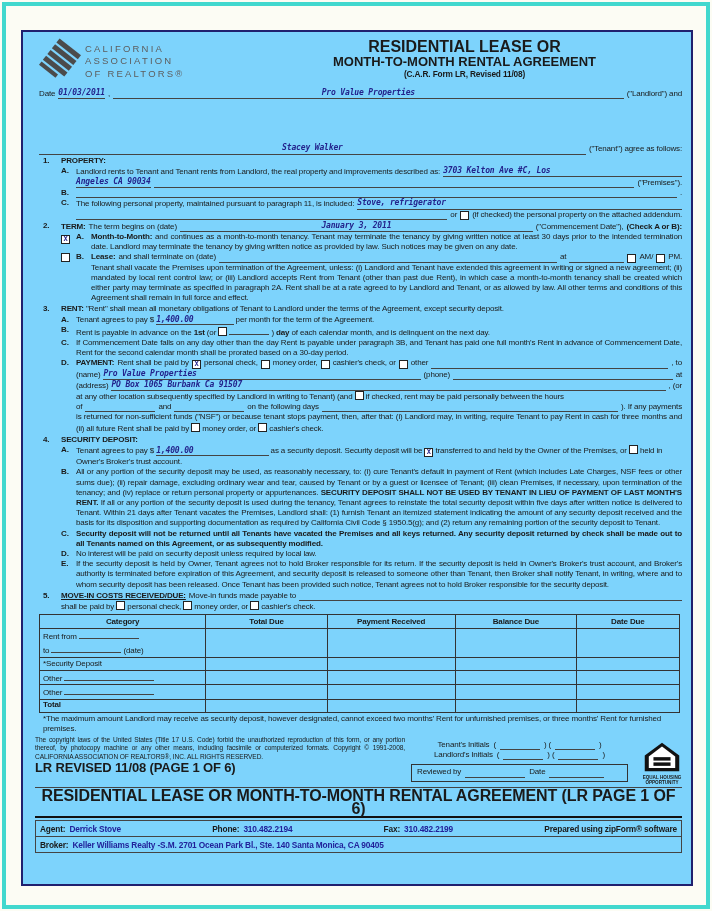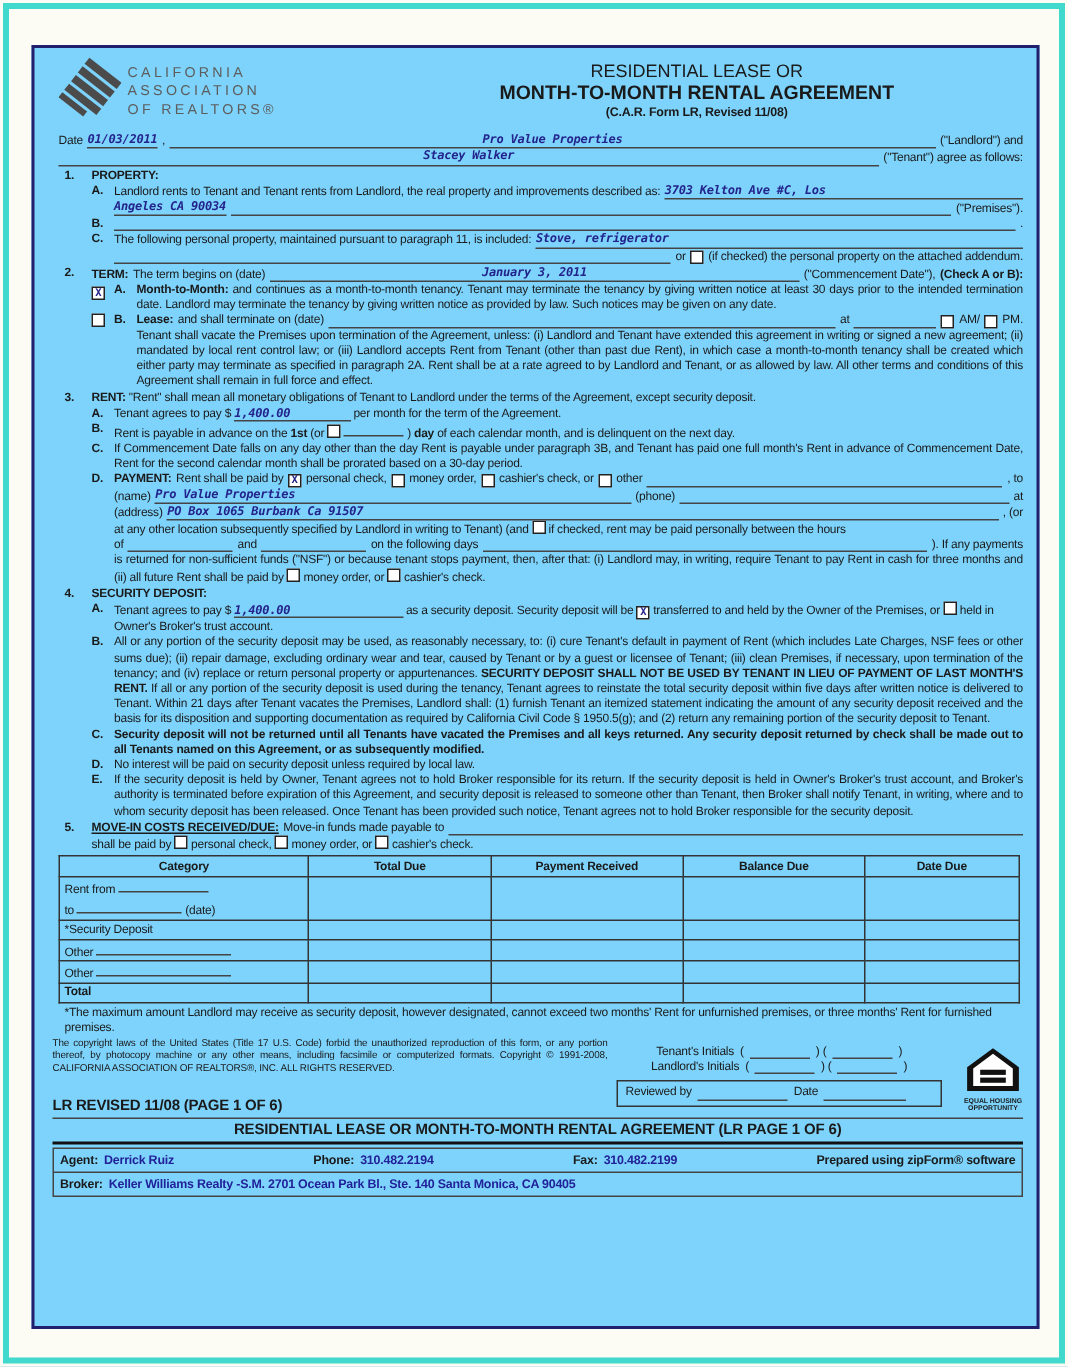--- a/index.html
+++ b/index.html
@@ -7,21 +7,21 @@
          font-family:"Liberation Sans",sans-serif;color:#1a1a1a;}
   .teal-frame{position:absolute;inset:2px;border:4px solid #41d8ce;pointer-events:none;}
   .page{position:absolute;top:30px;left:21px;right:19px;bottom:25px;border:2px solid #20206e;
         background:#7dd3fc;padding:5px 9px 4px 12px;overflow:hidden;box-sizing:border-box;
         font-size:8px;line-height:10.2px;letter-spacing:-0.15px;}
   
   .hdr{display:flex;align-items:flex-start;margin-bottom:2px;}
   .logo{display:flex;align-items:center;gap:4px;width:208px;flex-shrink:0;padding-left:4px;}
   .logo-text{color:#5d5d5d;font-size:9.5px;line-height:12.5px;letter-spacing:2.2px;font-weight:500;}
   .titles{flex:1;text-align:center;padding-top:3px;}
-  .t1{font-weight:normal;font-size:12px;line-height:14px;letter-spacing:0;}
+  .t1{font-weight:bold;font-size:16px;line-height:14px;letter-spacing:0;}
   .t2{font-weight:bold;font-size:13px;line-height:15px;letter-spacing:0;text-align:center;}
   .t3{font-weight:bold;font-size:8.3px;line-height:10px;}
   
   .b{font-weight:bold;}
   .u{text-decoration:underline;}
   .fill{color:#23238c;font-family:"DejaVu Sans Mono",monospace;font-style:italic;font-weight:bold;white-space:nowrap;}
   .ul{border-bottom:1px solid #444;}
   .bl{display:inline-block;border-bottom:1px solid #444;height:9px;vertical-align:baseline;}
   .grow{flex:1;} .w40{width:40px;} .w55{width:55px;} .w60{width:60px;} .w70{width:70px;} .w90{width:90px;}
   .cb{display:inline-block;width:7px;height:7px;border:1px solid #222;background:#fff;vertical-align:-1px;
@@ -43,29 +43,29 @@
   .mt th,.mt td{border:1px solid #333;padding:0 3px;font-size:8px;}
   .mt th{font-weight:bold;text-align:center;height:13px;}
   .mt td{height:12px;}
   .mt td.cat{width:26%;} .mt .c2{width:19%;} .mt .c3{width:20%;} .mt .c4{width:19%;} .mt .c5{width:16%;}
   .rent-cell{line-height:12px;}
   
   .footnote{padding-left:8px;margin-top:1px;}
   .fmid{display:flex;margin-top:2px;gap:6px;align-items:flex-start;}
   .fm-left{width:370px;flex-shrink:0;}
   .copyright{font-size:6.6px;line-height:8.3px;letter-spacing:-0.1px;text-align:justify;}
-  .revised{font-weight:bold;font-size:10px;margin-top:16px;}
+  .revised{font-weight:bold;font-size:13px;margin-top:2px;}
   .fm-right{flex:1;padding-top:4px;}
   .init-row{display:flex;align-items:flex-end;gap:4px;justify-content:center;white-space:nowrap;}
   .reviewed-box{border:1.3px solid #333;display:flex;align-items:flex-end;gap:4px;padding:2px 5px 3px 5px;
                 margin:4px auto 0 auto;width:205px;}
   .eho{width:56px;flex-shrink:0;text-align:center;padding-top:6px;}
   .eho-text{font-size:4.6px;line-height:5px;font-weight:bold;letter-spacing:0;}
   .bottom-title{margin-top:2px;border-top:1px solid #444;border-bottom:2px solid #111;
-                text-align:center;font-weight:bold;font-size:10px;line-height:13px;padding:1px 0;letter-spacing:-0.1px;}
+                text-align:center;font-weight:bold;font-size:16px;line-height:13px;padding:1px 0;letter-spacing:-0.1px;}
   .agent-box{border:1.5px solid #444;margin-top:2px;font-size:8.3px;font-weight:bold;}
   .agent-row{display:flex;align-items:center;padding:1px 4px;height:13px;border-bottom:1px solid #444;gap:4px;}
   .broker-row{display:flex;align-items:center;padding:1px 4px;height:13px;gap:4px;}
   .navy{color:#21219a;}
   .sp{flex:1;}
 </style>
 </head>
 <body>
 
 <div class="outer">
@@ -98,21 +98,21 @@
       </div>
     </div>
 
     <div class="fr" style="padding-left:4px;">
       <span class="lbl">Date</span>
       <span class="fill ul">01/03/2011</span>
       <span class="lbl">,</span>
       <span class="bl grow" style="text-align:center;height:auto;"><span class="fill">Pro Value Properties</span></span>
       <span class="lbl">("Landlord") and</span>
     </div>
-    <div class="fr" style="padding-left:4px;">
+    <div class="fr" style="padding-left:4px;margin-top:44px;">
       <span class="bl grow" style="text-align:center;height:auto;"><span class="fill">Stacey Walker</span></span>
       <span class="lbl">("Tenant") agree as follows:</span>
     </div>
 
     <div class="sec">
       <div class="snum">1.</div>
       <div class="sbody">
         <div class="b">PROPERTY:</div>
         <div class="sub">
           <div class="slet">A.</div>
@@ -437,21 +437,21 @@
           <span>EQUAL HOUSING</span><br>
           <span>OPPORTUNITY</span>
         </div>
       </div>
     </div>
 
     <div class="bottom-title">RESIDENTIAL LEASE OR MONTH-TO-MONTH RENTAL AGREEMENT (LR PAGE 1 OF 6)</div>
     <div class="agent-box">
       <div class="agent-row">
         <span>Agent:</span>
-        <span class="navy">Derrick Ruiz</span>
+        <span class="navy">Derrick Stove</span>
         <span class="sp"></span>
         <span>Phone:</span>
         <span class="navy">310.482.2194</span>
         <span class="sp"></span>
         <span>Fax:</span>
         <span class="navy">310.482.2199</span>
         <span class="sp"></span>
         <span>Prepared using zipForm® software</span>
       </div>
       <div class="broker-row">

